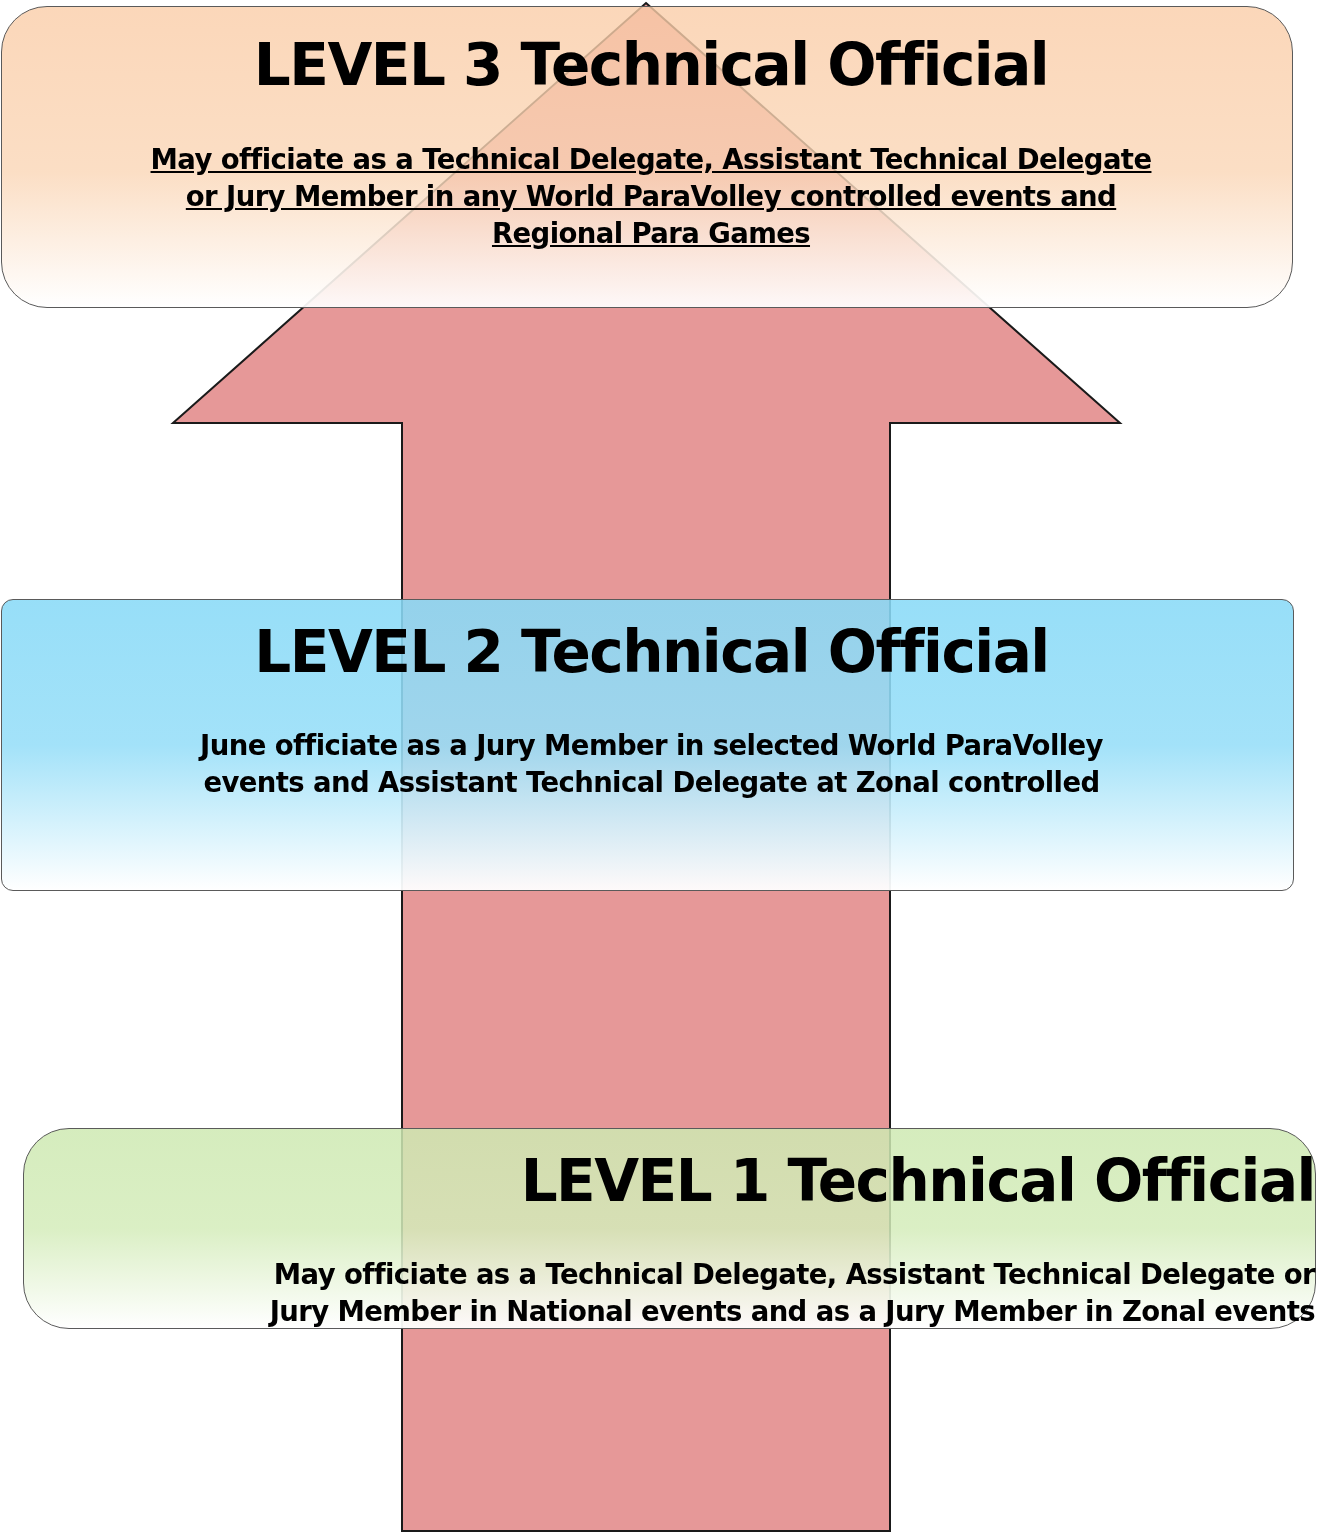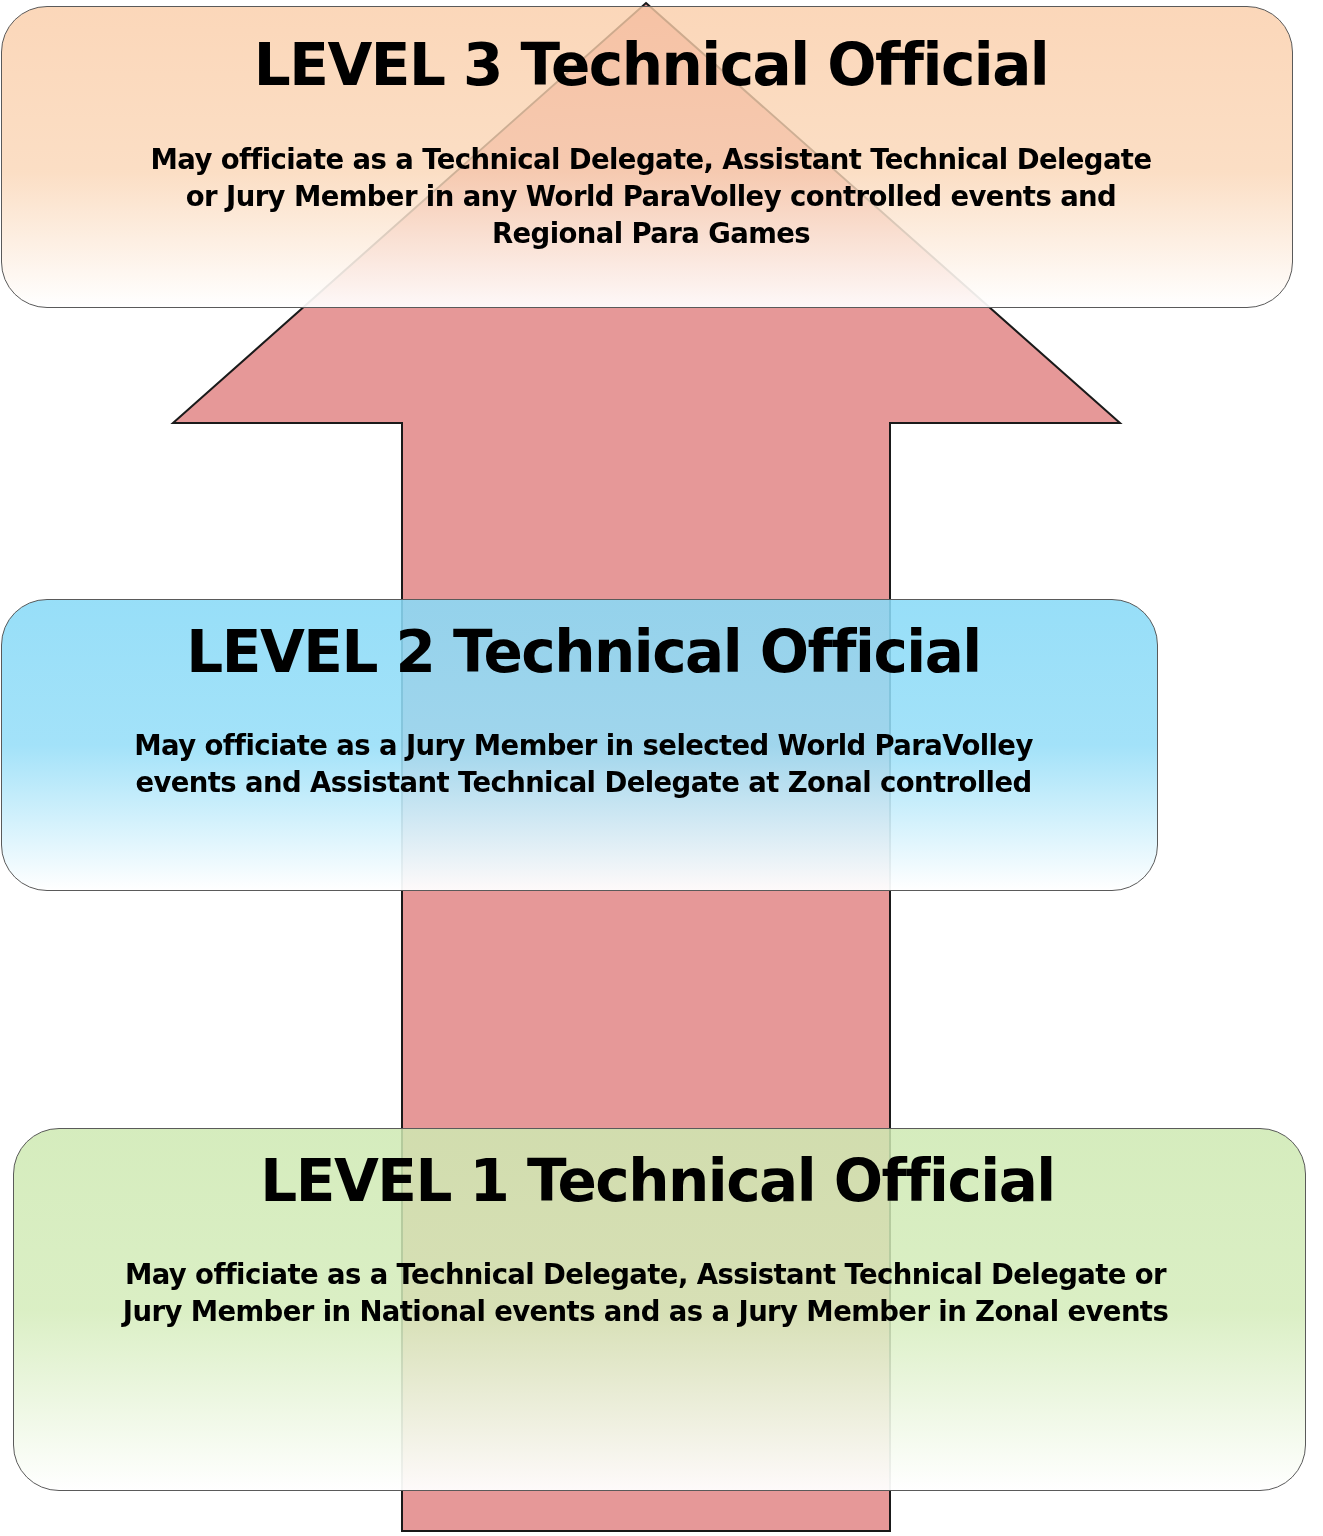--- a/index.html
+++ b/index.html
@@ -17,26 +17,26 @@
     letter-spacing: -1.5px; white-space: nowrap;
   }
   .level-desc {
     position: absolute; left: 0; right: 0;
     font-weight: bold; font-size: 27.5px; line-height: 37px;
     letter-spacing: -0.6px;
   }
   .level-desc span { display: block; white-space: nowrap; }
   #box-3 { left: 1px; top: 6px; width: 1292px; height: 302px;
     background: linear-gradient(to bottom, rgba(250,205,168,0.80) 0%, rgba(250,214,182,0.80) 55%, rgba(255,255,255,0.93) 100%); padding-left: 45px; }
-  #box-2 { left: 1px; top: 599px; width: 1157px; height: 292px;
-    background: linear-gradient(to bottom, rgba(137,218,247,0.88) 0%, rgba(150,222,248,0.88) 50%, rgba(255,255,255,0.95) 100%); }
-  #box-1 { left: 13px; top: 1128px; width: 1293px; height: 363px;
-    background: linear-gradient(to bottom, rgba(206,233,178,0.85) 0%, rgba(212,236,186,0.85) 50%, rgba(255,255,255,0.95) 100%); }
+  #box-2 { left: 1px; top: 599px; width: 1293px; height: 292px;
+    background: linear-gradient(to bottom, rgba(137,218,247,0.88) 0%, rgba(150,222,248,0.88) 50%, rgba(255,255,255,0.95) 100%); border-radius: 12px; }
+  #box-1 { left: 23px; top: 1128px; width: 1293px; height: 201px;
+    background: linear-gradient(to bottom, rgba(206,233,178,0.85) 0%, rgba(212,236,186,0.85) 50%, rgba(255,255,255,0.95) 100%); text-align: right; }
   #box-3 .level-title { top: 26px; left: 8px; }
-  #box-3 .level-desc { top: 134px; left: 8px; }
+  #box-3 .level-desc { top: 134px; left: 8px; text-decoration: underline; }
   #box-2 .level-title { top: 20px; left: 8px; }
   #box-2 .level-desc { top: 127px; left: 8px; }
   #box-1 .level-title { top: 20px; left: -4px; }
   #box-1 .level-desc { top: 127px; left: -28px; }
 </style>
 </head>
 <body>
 
 <svg id="arrow" viewBox="0 0 1323 1536" xmlns="http://www.w3.org/2000/svg">
   <polygon points="646,3 1120,423 890,423 890,1531 402,1531 402,423 173,423" fill="#E69898" stroke="#1a1a1a" stroke-width="2" stroke-linejoin="miter"></polygon>
@@ -47,21 +47,21 @@
   <div class="level-desc">
     <span>May officiate as a Technical Delegate, Assistant Technical Delegate</span>
     <span>or Jury Member in any World ParaVolley controlled events and</span>
     <span>Regional Para Games</span>
   </div>
 </div>
 
 <div class="level-box" id="box-2">
   <div class="level-title">LEVEL 2 Technical Official</div>
   <div class="level-desc">
-    <span>May officiate as a Jury Member in selected World ParaVolley</span>
+    <span>June officiate as a Jury Member in selected World ParaVolley</span>
     <span>events and Assistant Technical Delegate at Zonal controlled</span>
   </div>
 </div>
 
 <div class="level-box" id="box-1">
   <div class="level-title">LEVEL 1 Technical Official</div>
   <div class="level-desc">
     <span>May officiate as a Technical Delegate, Assistant Technical Delegate or</span>
     <span>Jury Member in National events and as a Jury Member in Zonal events</span>
   </div>

